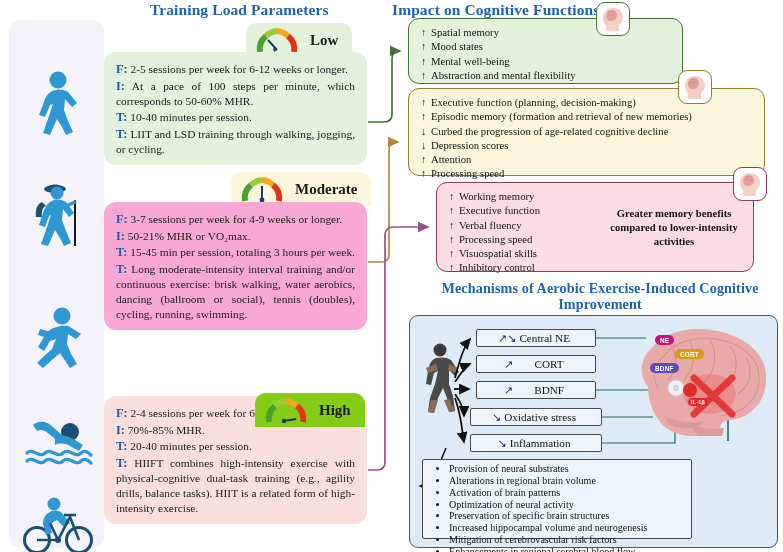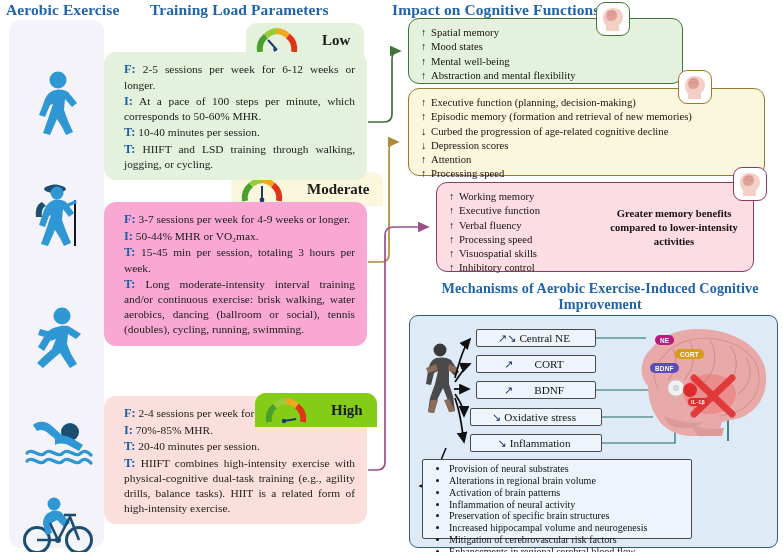--- a/index.html
+++ b/index.html
@@ -38,36 +38,36 @@
   #ex-walk { top: 48px; }
   #ex-hike { top: 158px; }
   #ex-run  { top: 282px; }
   #ex-swim { top: 385px; }
   #ex-bike { top: 470px; }
 
   
   .load-card {
     position: absolute;
     border-radius: 12px;
-    padding: 9px 12px 8px 20px;
+    padding: 9px 12px 8px 12px;
     font-size: 11.4px;
     line-height: 1.33;
     color: #1a1a1a;
     text-align: justify;
   }
   .load-card .ft { color:#1b5fa8; font-weight:bold; font-size:12.4px; }
   #card-low  { left: 104px; top: 52px;  width: 263px; background:#e4f2dd; }
   #card-mod  { left: 104px; top: 202px; width: 263px; background:#f9a8d4; }
   #card-high { left: 104px; top: 396px; width: 263px; background:#fbdfdc; }
 
   
   .level-tab {
     position: absolute; height: 34px;
     border-radius: 11px 11px 0 0;
-    display: flex; align-items: center; gap: 24px;
+    display: flex; align-items: center; gap: 12px;
     padding: 0 14px 0 10px;
   }
   #tab-low  { left: 246px; top: 23px;  background:#e4f2dd; }
   #tab-mod  { left: 231px; top: 172px; background:#faf7dc;text-align:right; }
   #tab-high { left: 255px; top: 393px; background:#84cc16; z-index:2; }
   .level-name { font-weight:bold; font-size:15px; color:#1b1b1b; font-family:"Liberation Serif", serif;}
 
   
   .cog-box {
     position: absolute;
@@ -150,21 +150,20 @@
   #btag-bdnf { left: 240px; top: 47px; background:#5a4cbd; }
   #btag-il   { left: 278px; top: 82px; background:#e02b2b; font-size:5.4px; padding:1px 3px;}
 
   svg { display:block; overflow: visible; }
 </style>
 </head>
 <body>
 
 <div id="root">
 
-  <div class="col-title" id="title-aerobic">Aerobic Exercise</div>
   <div class="col-title" id="title-training">Training Load Parameters</div>
   <div class="col-title" id="title-impact">Impact on Cognitive Functions</div>
   <div class="col-title" id="title-mech">Mechanisms of Aerobic Exercise-Induced Cognitive Improvement</div>
 
   <div id="exercise-strip">
 
     <div class="ex-icon" id="ex-walk">
       <svg width="60" height="66" viewBox="0 0 60 66">
         <circle cx="29" cy="9" r="8.5" fill="#2e97d4"></circle>
         <path d="M27 19 C20 20 17 25 15 31 L10 44 L16 46 L21 34 L24 33 L19 48 L14 62 L21 64 L28 48 L33 56 L37 64 L44 61 L39 50 L35 39 L36 28 L43 36 L48 32 L39 21 C36 19 31 18 27 19 Z" fill="#2e97d4"></path>
@@ -258,28 +257,28 @@
   </div>
 
   <div class="load-card" id="card-low">
     <div><span class="ft">F:</span>
          <span>2-5 sessions per week for  6-12 weeks or longer.</span></div>
     <div><span class="ft">I:</span>
          <span>At a pace of 100 steps per minute, which corresponds to 50-60% MHR.</span></div>
     <div><span class="ft">T:</span>
          <span>10-40 minutes per session.</span></div>
     <div><span class="ft">T:</span>
-         <span>HIIFT and LSD training through walking, jogging, or cycling.</span></div>
+         <span>LIIT and LSD training through walking, jogging, or cycling.</span></div>
   </div>
 
   <div class="load-card" id="card-mod">
     <div><span class="ft">F:</span>
          <span>3-7 sessions per week for 4-9 weeks or longer.</span></div>
     <div><span class="ft">I:</span>
-         <span>50-44% MHR or VO₂max.</span></div>
+         <span>50-21% MHR or VO₂max.</span></div>
     <div><span class="ft">T:</span>
          <span>15-45 min per session, totaling 3 hours per week.</span></div>
     <div><span class="ft">T:</span>
          <span>Long moderate-intensity interval training and/or continuous exercise: brisk walking, water aerobics, dancing (ballroom or social), tennis (doubles), cycling, running, swimming.</span></div>
   </div>
 
   <div class="load-card" id="card-high">
     <div><span class="ft">F:</span>
          <span>2-4 sessions per week for 6- 26 weeks.</span></div>
     <div><span class="ft">I:</span>
@@ -440,21 +439,21 @@
     <div class="mech-box" id="mb-inf">
       <span class="mar">↘</span>
       <span class="mlabel">Inflammation</span>
     </div>
 
     <div id="mech-bullets">
       <ul id="list-mech">
           <li>Provision of neural substrates</li>
           <li>Alterations in regional brain volume</li>
           <li>Activation of brain patterns</li>
-          <li>Inflammation of neural activity</li>
+          <li>Optimization of neural activity</li>
           <li>Preservation of specific brain structures</li>
           <li>Increased hippocampal volume and neurogenesis</li>
           <li>Mitigation of cerebrovascular risk factors</li>
           <li>Enhancements in regional cerebral blood flow</li>
         </ul>
     </div>
   </div>
 
 </div>
 

